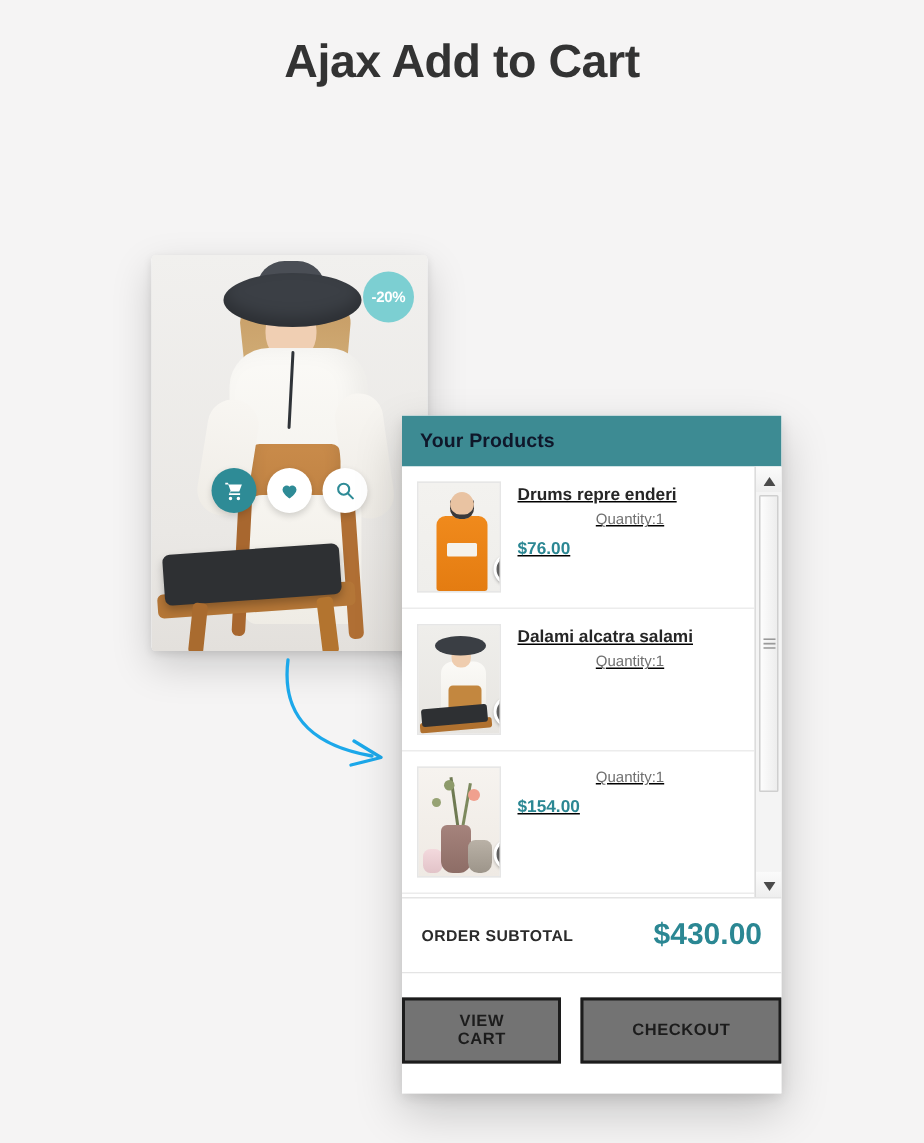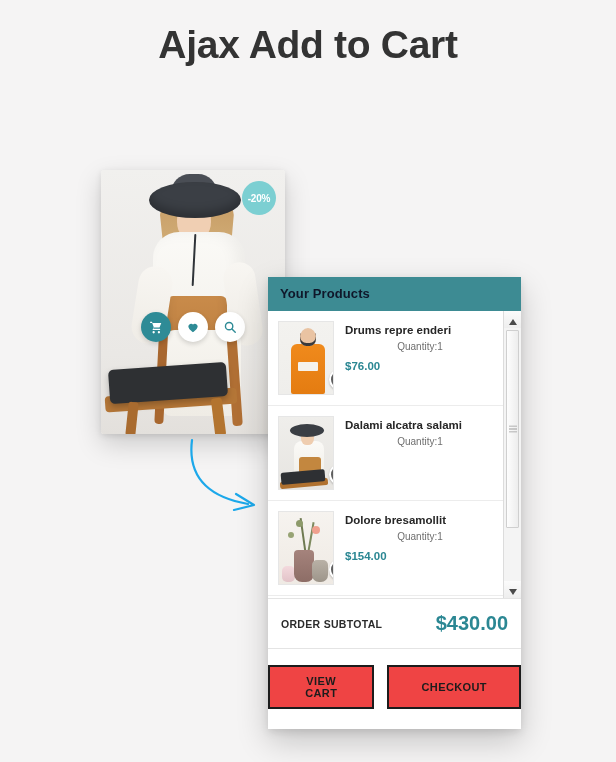--- a/index.html
+++ b/index.html
@@ -15,21 +15,21 @@
     overflow: hidden;
     -webkit-font-smoothing: antialiased;
   }
 
   
   .header {
     text-align: center;
     padding-top: 24px;
   }
   .page-title {
-    font-size: 39px;
+    font-size: 31px;
     font-weight: bold;
     color: #333333;
     letter-spacing: -0.3px;
     margin: 0 0 32px 0;
     line-height: 1.1;
   }
   .page-subtitle {
     font-size: 15px;
     color: #444444;
     line-height: 1.62;
@@ -288,20 +288,21 @@
     background: #ffffff;
     overflow: hidden;
   }
   .cart-list {
     position: absolute;
     left: 0; top: 0;
     right: 18px;
     bottom: 0;
     overflow: hidden;
     padding: 0 0 0 0;
+    text-decoration: underline;
   }
   .cart-item {
     display: flex;
     align-items: flex-start;
     padding: 10px 8px 10px 10px;
     border-bottom: 1px solid #ececec;
     position: relative;
     min-height: 74px;
     box-sizing: border-box;
   }
@@ -527,21 +528,21 @@
   }
   .cart-actions {
     display: flex;
     justify-content: center;
     gap: 13px;
     padding: 16px 0 20px 0;
     background: #ffffff;
   }
   .cart-btn {
     border: 2px solid #1c1c1c;
-    background: #ef4444;
+    background: #737373;
     color: #1c1c1c;
     font-size: 11px;
     font-weight: bold;
     letter-spacing: 0.4px;
     padding: 8px 32px;
     cursor: pointer;
     font-family: "Liberation Sans", sans-serif;
     border-radius: 0;
   }
 
@@ -679,21 +680,20 @@
               <div class="t3-bud3"></div>
               <div class="t3-vase3"></div>
               <div class="t3-vase1"></div>
               <div class="t3-vase2"></div>
             </div>
             <div class="remove-btn">
               
             </div>
           </div>
           <div class="item-info">
-            <div class="item-name">Dolore bresamollit</div>
             <div class="item-qty">Quantity:1</div>
             <div class="item-price">$154.00</div>
           </div>
         </div>
 
       </div>
 
       <div class="scrollbar">
         <div class="sb-btn">
           <span>

